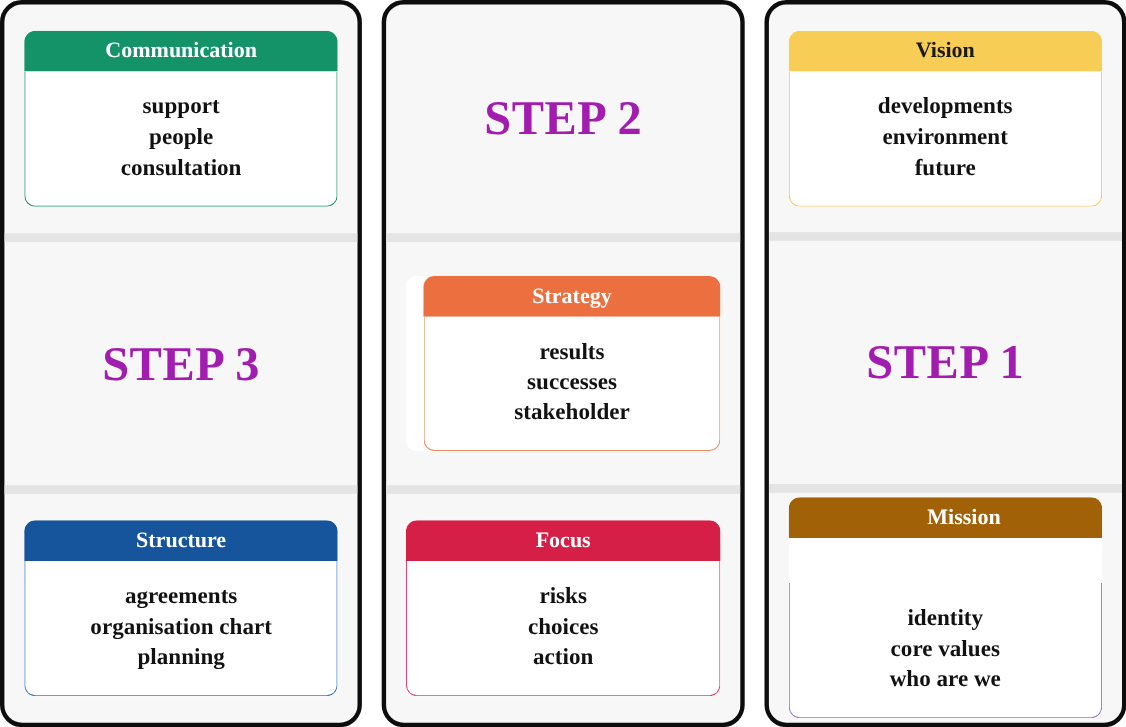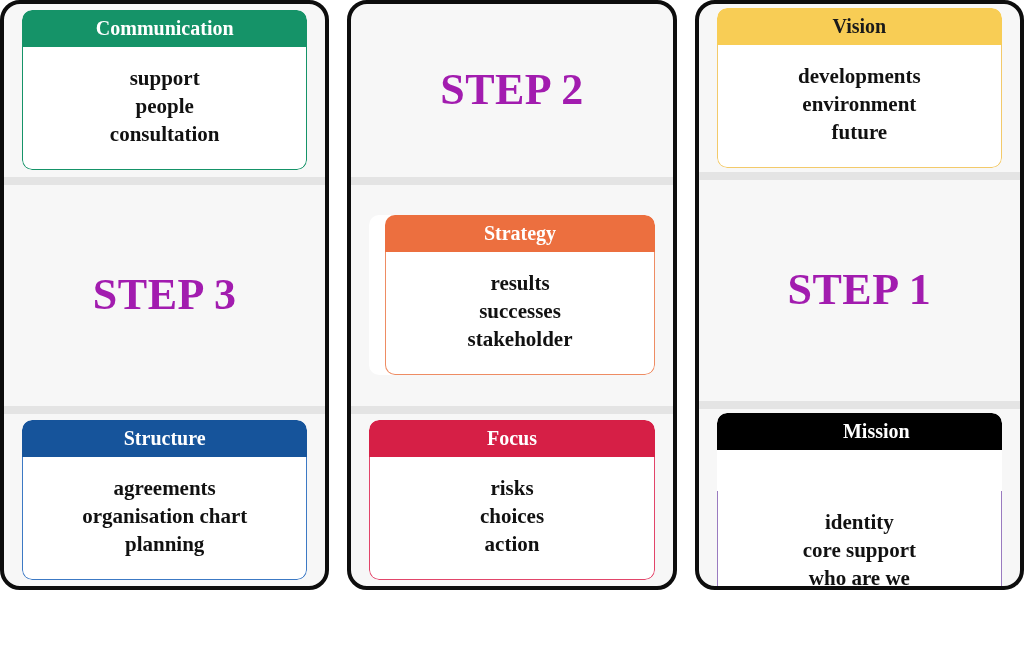--- a/index.html
+++ b/index.html
@@ -10,26 +10,25 @@
   body {
     width: 1024px;
     height: 661px;
     font-family: "Liberation Serif", "DejaVu Serif", serif;
     overflow: hidden;
   }
 
   #board {
     position: relative;
     width: 1024px;
-    height: 590px;
+    height: 661px;
     display: flex;
     flex-direction: row;
     gap: 18px;
     box-sizing: border-box;
-    justify-content: flex-end;
   }
 
   
   .column {
     position: relative;
     flex: 1 1 0;
     background: #f7f7f7;
     border: 4px solid #0d0d0d;
     border-radius: 20px;
     box-sizing: border-box;
@@ -177,22 +176,22 @@
           </div>
         </div>
       </div>
       <div class="divider"></div>
       <div class="cell row-mid">
         <div class="step-label">STEP 1</div>
       </div>
       <div class="divider"></div>
       <div class="cell">
         <div class="card">
-          <div class="card-header" style="background: #000000; color: rgb(255, 255, 255); padding-left: 40px;">Mission</div>
+          <div class="card-header" style="background: #a16207; color: rgb(255, 255, 255); padding-left: 40px;">Mission</div>
           <div class="card-body" style="border-color: rgb(154, 123, 192); margin-top: 41px;">
             <span class="line">identity</span>
-            <span class="line">core support</span>
+            <span class="line">core values</span>
             <span class="line">who are we</span>
           </div>
         </div>
       </div>
     </div>
   </div>
 
 </body></html>

